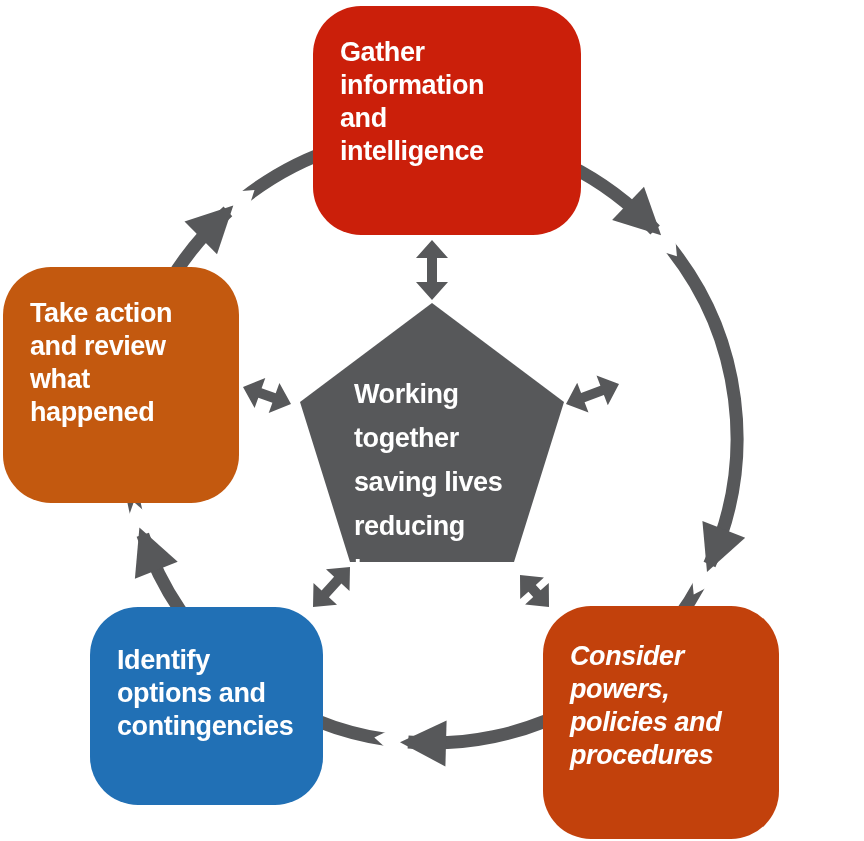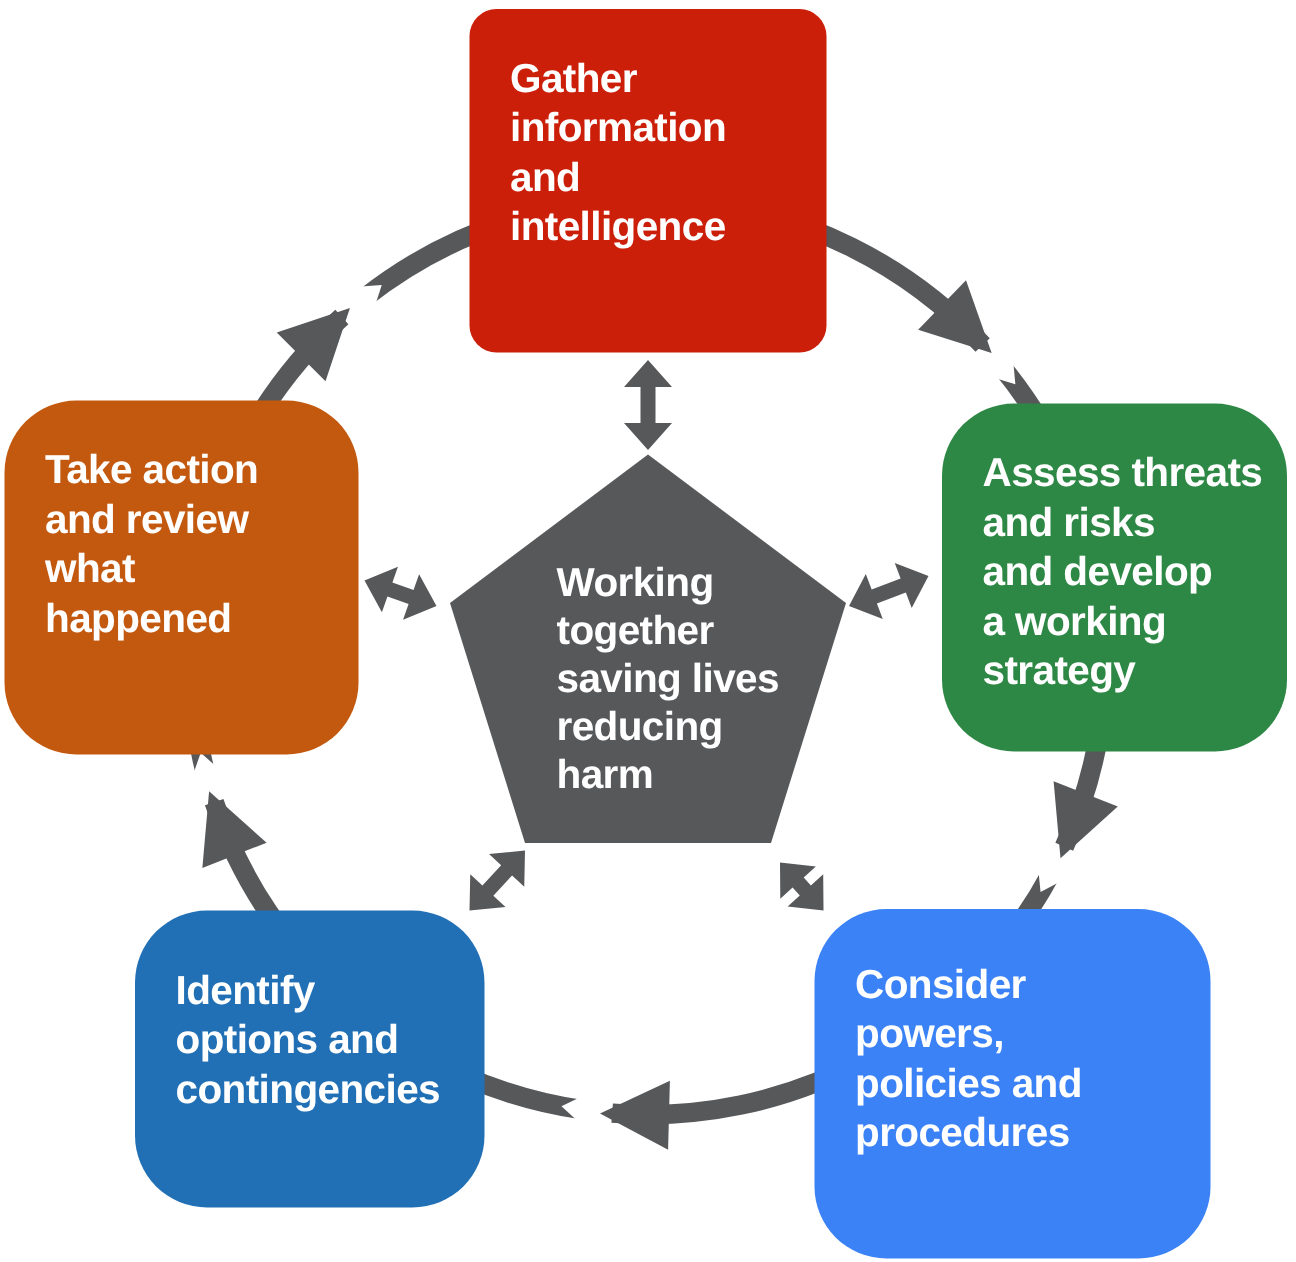--- a/index.html
+++ b/index.html
@@ -10,22 +10,22 @@
   .stage svg{position:absolute;left:0;top:0;}
   .node{
     position:absolute;border-radius:48px;color:#fff;
   }
   .node-label{
     padding:30px 16px 0 27px;
     font-weight:700;font-size:27px;line-height:33px;letter-spacing:-0.4px;
     white-space:pre;color:#fff;
   }
   .pentagon-label{
-    position:absolute;left:371px;top:372px;width:185px;
-    font-weight:700;font-size:27px;line-height:32px;letter-spacing:-0.4px;
+    position:absolute;left:354px;top:372px;width:185px;
+    font-weight:700;font-size:27px;line-height:44px;letter-spacing:-0.4px;
     white-space:pre;color:#fff;
   }
 </style>
 </head>
 <body>
 
 <div class="stage">
 
   <svg id="ring-svg" width="864" height="841" viewBox="0 0 864 841">
       <path d="M 243.4 198.3 A 305 305 0 0 1 655.1 230.0" fill="none" stroke="#57585A" stroke-width="13"></path>
@@ -44,36 +44,29 @@
       <polygon points="400.0,742.3 445.4,766.5 446.6,720.5" fill="#57585A"></polygon>
       <polygon points="139.4,527.5 134.9,578.7 177.7,561.8" fill="#57585A"></polygon>
       <polygon points="432,303 564,402 514,562 350,562 300,402" fill="#57585A"></polygon>
       <polygon points="432.0,240.0 416.0,258.0 427.0,258.0 427.0,282.0 416.0,282.0 432.0,300.0 448.0,282.0 437.0,282.0 437.0,258.0 448.0,258.0" fill="#57585A"></polygon>
       <polygon points="243.0,387.0 254.6,408.1 258.3,397.7 272.4,402.7 268.7,413.1 291.0,404.0 279.4,382.9 275.7,393.3 261.6,388.3 265.3,377.9" fill="#57585A"></polygon>
       <polygon points="566.0,404.0 588.5,412.6 584.6,402.3 603.9,395.0 607.8,405.3 619.0,384.0 596.5,375.4 600.4,385.7 581.1,393.0 577.2,382.7" fill="#57585A"></polygon>
       <polygon points="313.0,607.0 337.0,604.7 328.9,597.2 341.4,583.6 349.5,591.1 350.0,567.0 326.0,569.3 334.1,576.8 321.6,590.4 313.5,582.9" fill="#57585A"></polygon>
       <polygon points="520.0,575.0 520.2,599.1 528.4,591.7 533.2,597.0 525.1,604.4 549.0,607.0 548.8,582.9 540.6,590.3 535.8,585.0 543.9,577.6" fill="#57585A"></polygon>
     </svg>
 
-  <div class="node" style="left: 313px; top: 6px; width: 238px; height: 229px; background-color: rgb(203, 31, 10); border-radius: 18px;">
+  <div class="node" style="left: 313px; top: 6px; width: 268px; height: 229px; background-color: rgb(203, 31, 10);">
     <div class="node-label">Gather
 information
 and
 intelligence</div>
   </div>
 
-  <div class="node" style="left: 628px; top: 269px; width: 230px; height: 232px; background-color: rgb(46, 136, 69);">
-    <div class="node-label">Assess threats
-and risks
-and develop
-a working
-strategy</div>
-  </div>
 
-  <div class="node" style="left: 543px; top: 606px; width: 264px; height: 233px; background-color: #3b82f6;">
+  <div class="node" style="left: 543px; top: 606px; width: 236px; height: 233px; background-color: #c2410c; font-style: italic;">
     <div class="node-label" style="padding-top:34px">Consider
 powers,
 policies and
 procedures</div>
   </div>
 
   <div class="node" style="left: 90px; top: 607px; width: 233px; height: 198px; background-color: rgb(33, 112, 181);">
     <div class="node-label" style="padding-top:37px">Identify
 options and
 contingencies</div>

